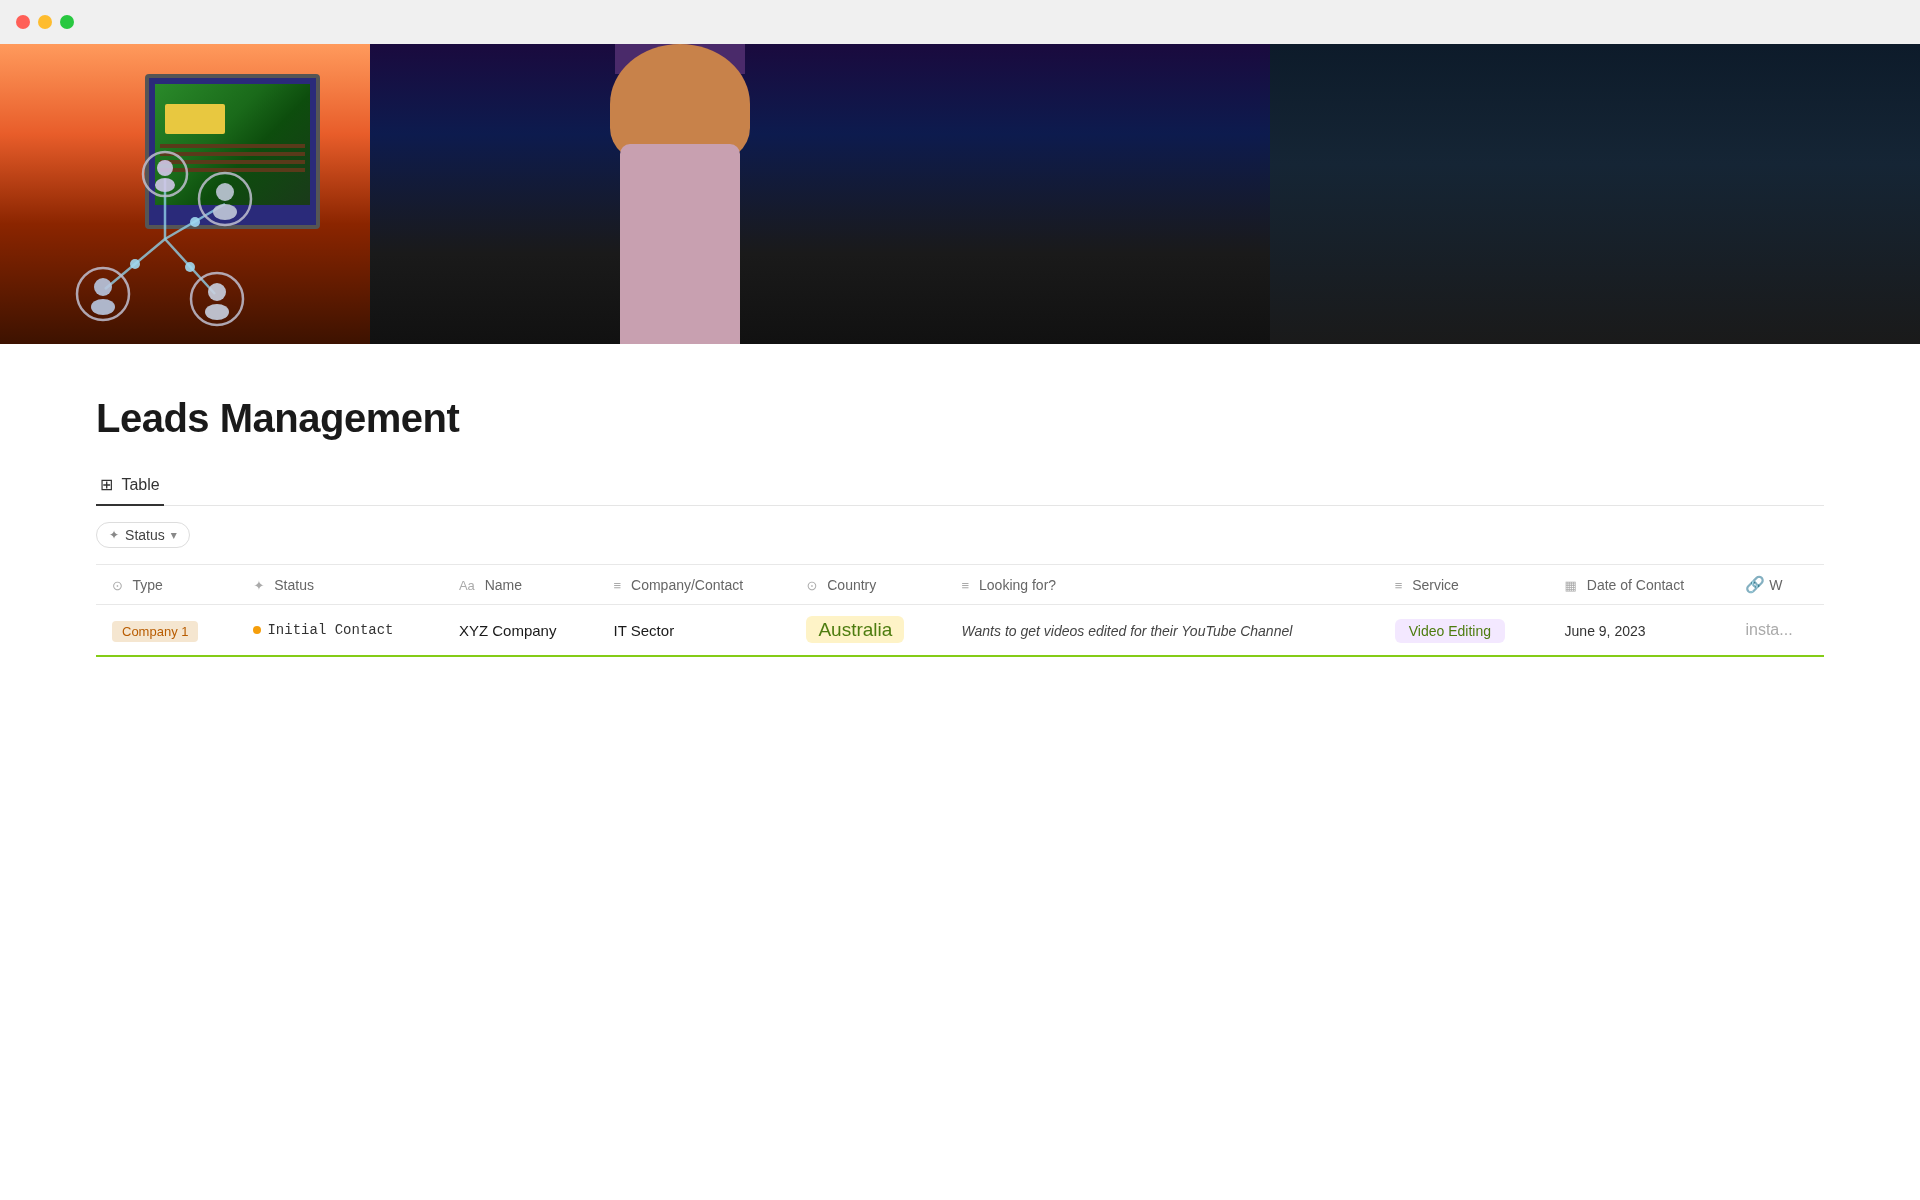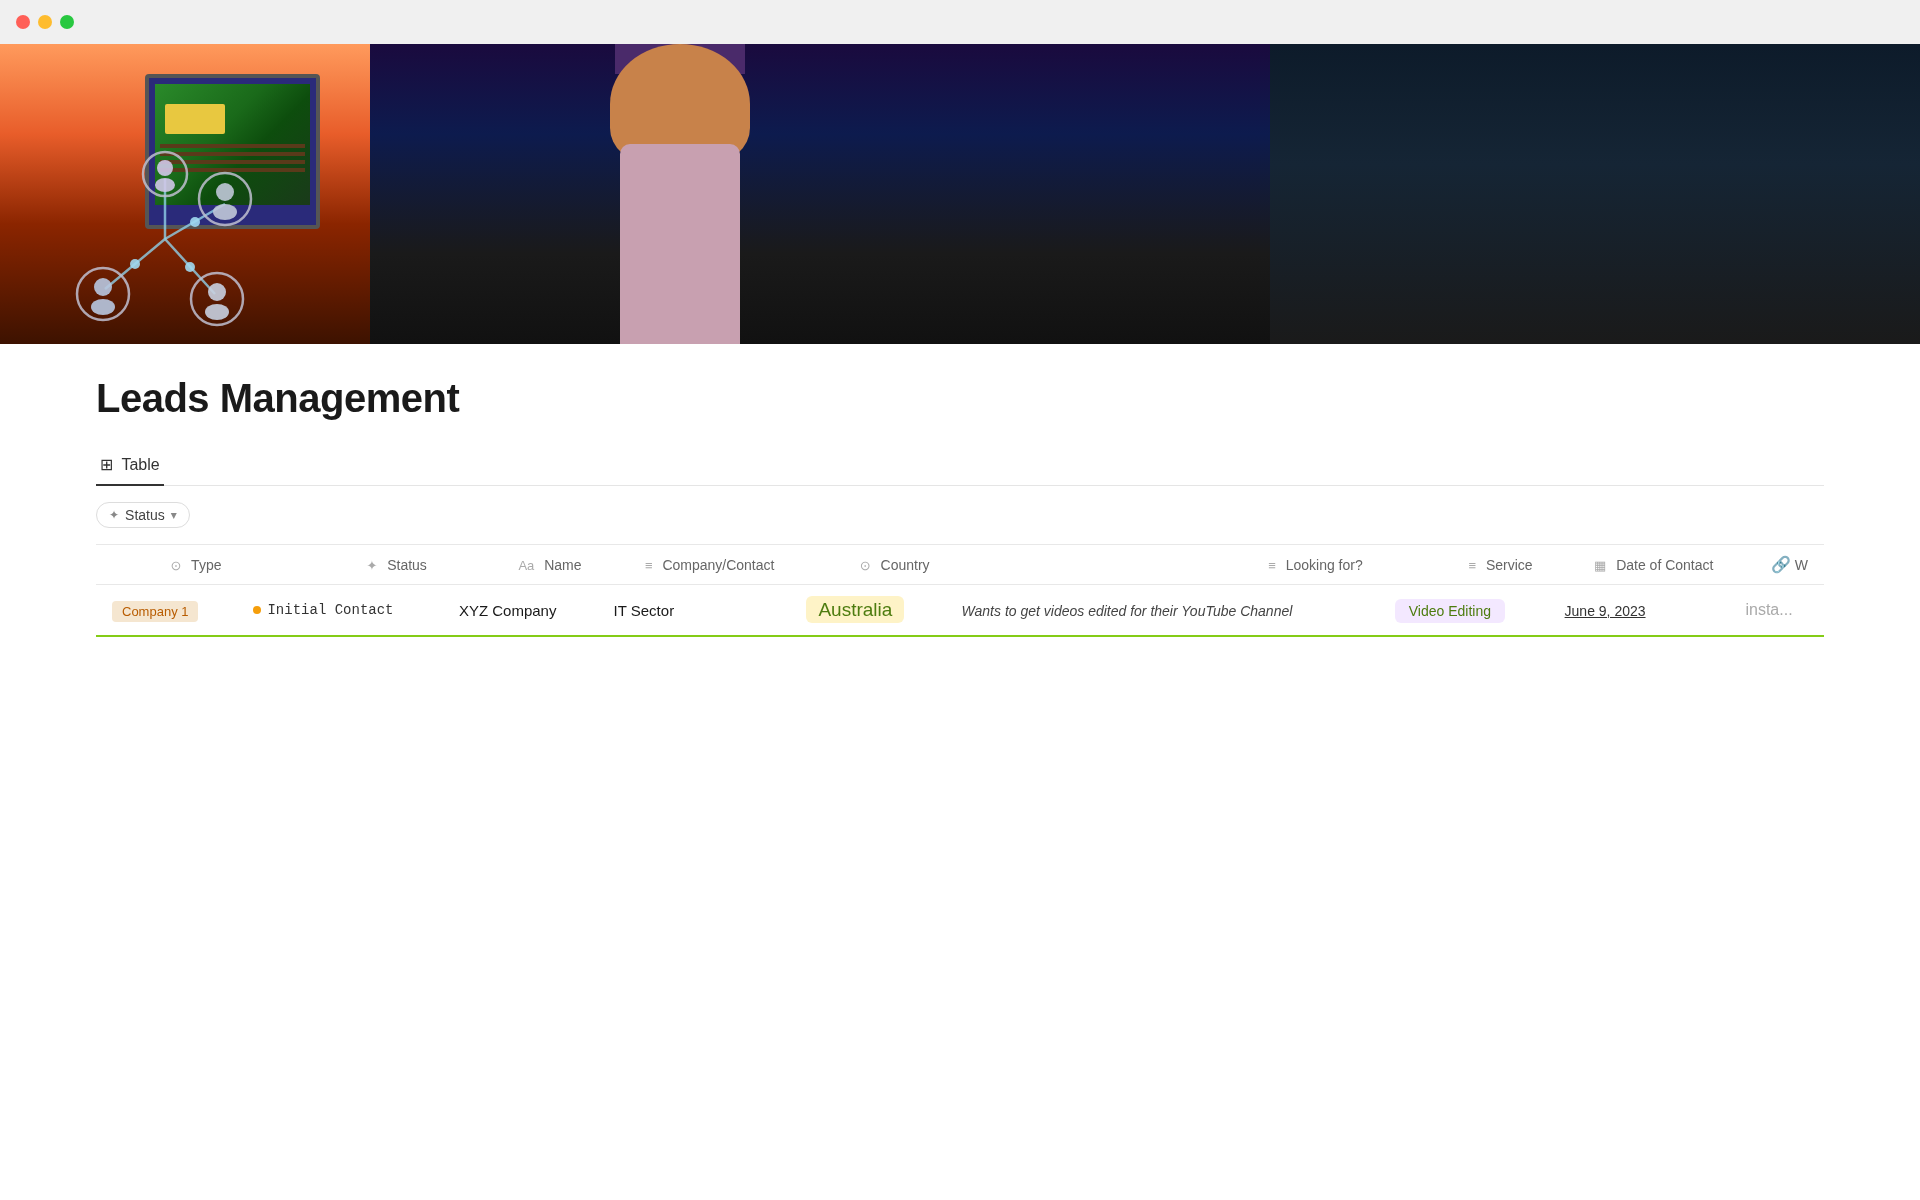--- a/index.html
+++ b/index.html
@@ -162,21 +162,21 @@
       bottom: 270px;
       left: 25px;
       width: 130px;
       height: 60px;
       background: #4a2a6a;
       border-radius: 50% 50% 0 0;
     }
 
     
     .content {
-      padding: 32px 96px 0 96px;
+      padding: 52px 96px 0 96px;
       background: #fff;
     }
 
     .page-title {
       font-size: 40px;
       font-weight: 700;
       color: #1a1a1a;
       margin-bottom: 24px;
       letter-spacing: -0.5px;
     }
@@ -231,21 +231,21 @@
     }
 
     
     .table-container {
       width: 100%;
       border-collapse: collapse;
       font-size: 15px;
     }
     .table-container th {
       padding: 10px 16px;
-      text-align: right;
+      text-align: left;
       font-weight: 500;
       color: #666;
       font-size: 14px;
       border-top: 1px solid #e8e8e8;
       border-bottom: 1px solid #e8e8e8;
       white-space: nowrap;
       background: #fff;
     }
     .table-container td {
       padding: 14px 16px;
@@ -305,21 +305,20 @@
       color: #444;
       font-size: 14px;
       max-width: 320px;
       font-style: italic;
     }
 
     .date-text {
       color: #333;
       font-size: 14px;
       white-space: nowrap;
-      text-decoration: underline;
     }
 
     .link-icon {
       color: #aaa;
       font-size: 16px;
     }
 
     
     .svg-network {
       position: absolute;

